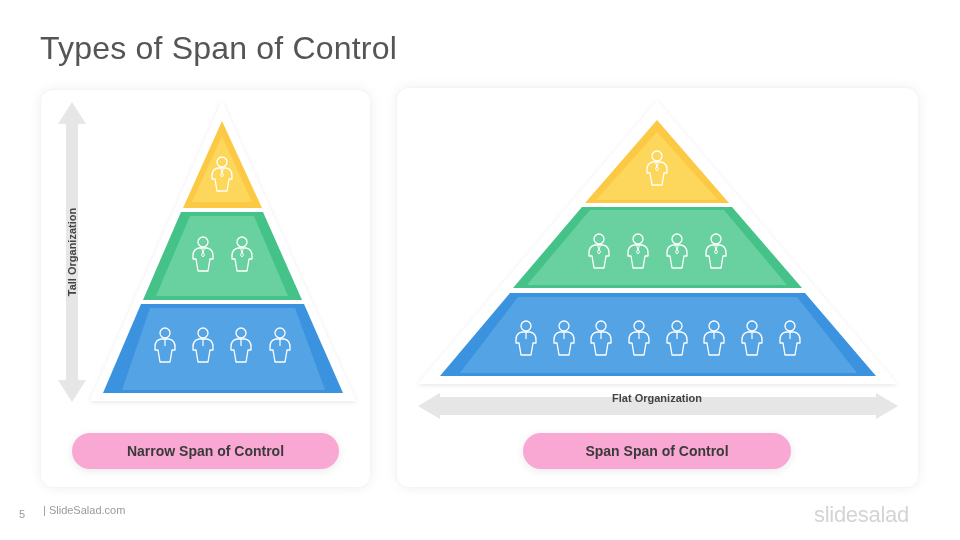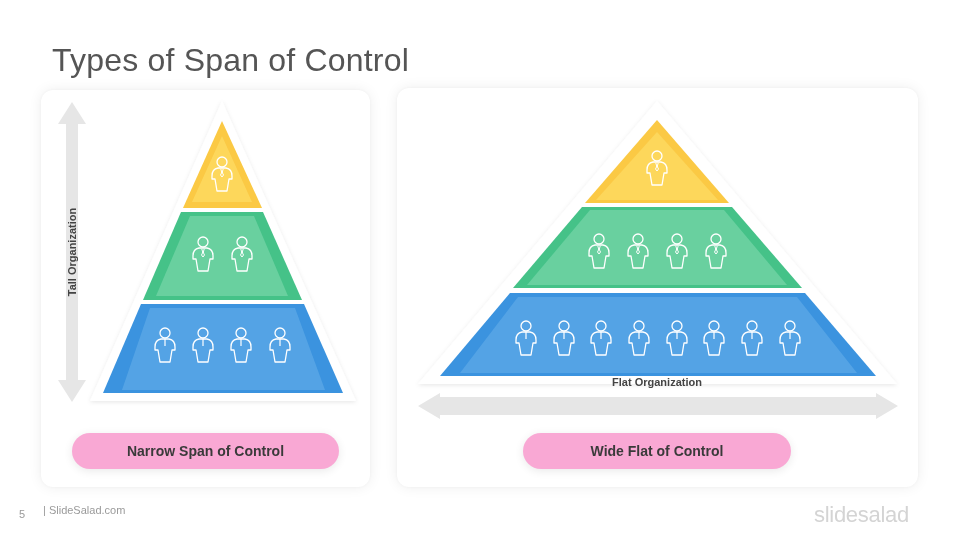--- a/index.html
+++ b/index.html
@@ -5,21 +5,21 @@
   html, body { margin: 0; padding: 0; }
   body {
     width: 960px; height: 540px; overflow: hidden;
     background: #ffffff;
     font-family: "Liberation Sans", "DejaVu Sans", sans-serif;
     position: relative;
   }
   .title {
     position: absolute; left: 40px; top: 30px;
     font-size: 32px; color: #555555; font-weight: normal;
-    letter-spacing: 0.2px; margin: 12px;
+    letter-spacing: 0.2px; margin: 0;
   }
   .card {
     position: absolute; background: #ffffff; border-radius: 12px;
     box-shadow: 0 0 14px rgba(0,0,0,0.07), 0 0 3px rgba(0,0,0,0.04);
   }
   .card.left { left: 41px; top: 90px; width: 329px; height: 397px; }
   .card.right { left: 397px; top: 88px; width: 521px; height: 399px; }
   svg.diagram { position: absolute; left: 0; top: 0; }
   .pill {
     position: absolute; height: 36px; border-radius: 18px; background: #f9a8d4;
@@ -29,21 +29,21 @@
   }
   .pill.narrow { left: 72px; top: 433px; width: 267px; }
   .pill.wide { left: 523px; top: 433px; width: 268px; }
   .axis-label {
     position: absolute; font-size: 11px; font-weight: bold; color: #444444;
     white-space: nowrap;
   }
   .axis-label.tall {
     left: 72px; top: 252px; transform: translate(-50%, -50%) rotate(-90deg);
   }
-  .axis-label.flat { left: 657px; top: 382px; transform: translate(-50%, -50%); text-align: center; }
+  .axis-label.flat { left: 657px; top: 398px; transform: translate(-50%, -50%); text-align: center; }
   .footer-num { position: absolute; left: 19px; top: 508px; font-size: 11px; color: #9a9a9a; }
   .footer-site { position: absolute; left: 43px; top: 504px; font-size: 11px; color: #9a9a9a; }
   .logo {
     position: absolute; left: 814px; top: 502px; font-size: 22px; color: #d4d4d4;
     letter-spacing: -0.3px;
   }
 </style>
 </head>
 <body>
 
@@ -124,17 +124,17 @@
 
   <g>
     <polygon points="418,406 440,393 440,397 876,397 876,393 898,406 876,419 876,415 440,415 440,419" fill="#E6E6E6"></polygon>
   </g>
 </svg>
 
 <div class="axis-label tall">Tall Organization</div>
 <div class="axis-label flat">Flat Organization</div>
 
 <div class="pill narrow">Narrow Span of Control</div>
-<div class="pill wide">Wide Flat of Control</div>
+<div class="pill wide">Span Span of Control</div>
 
 <div class="footer-num">5</div>
 <div class="footer-site">| SlideSalad.com</div>
 <div class="logo">slidesalad</div>
 
 </body></html>

